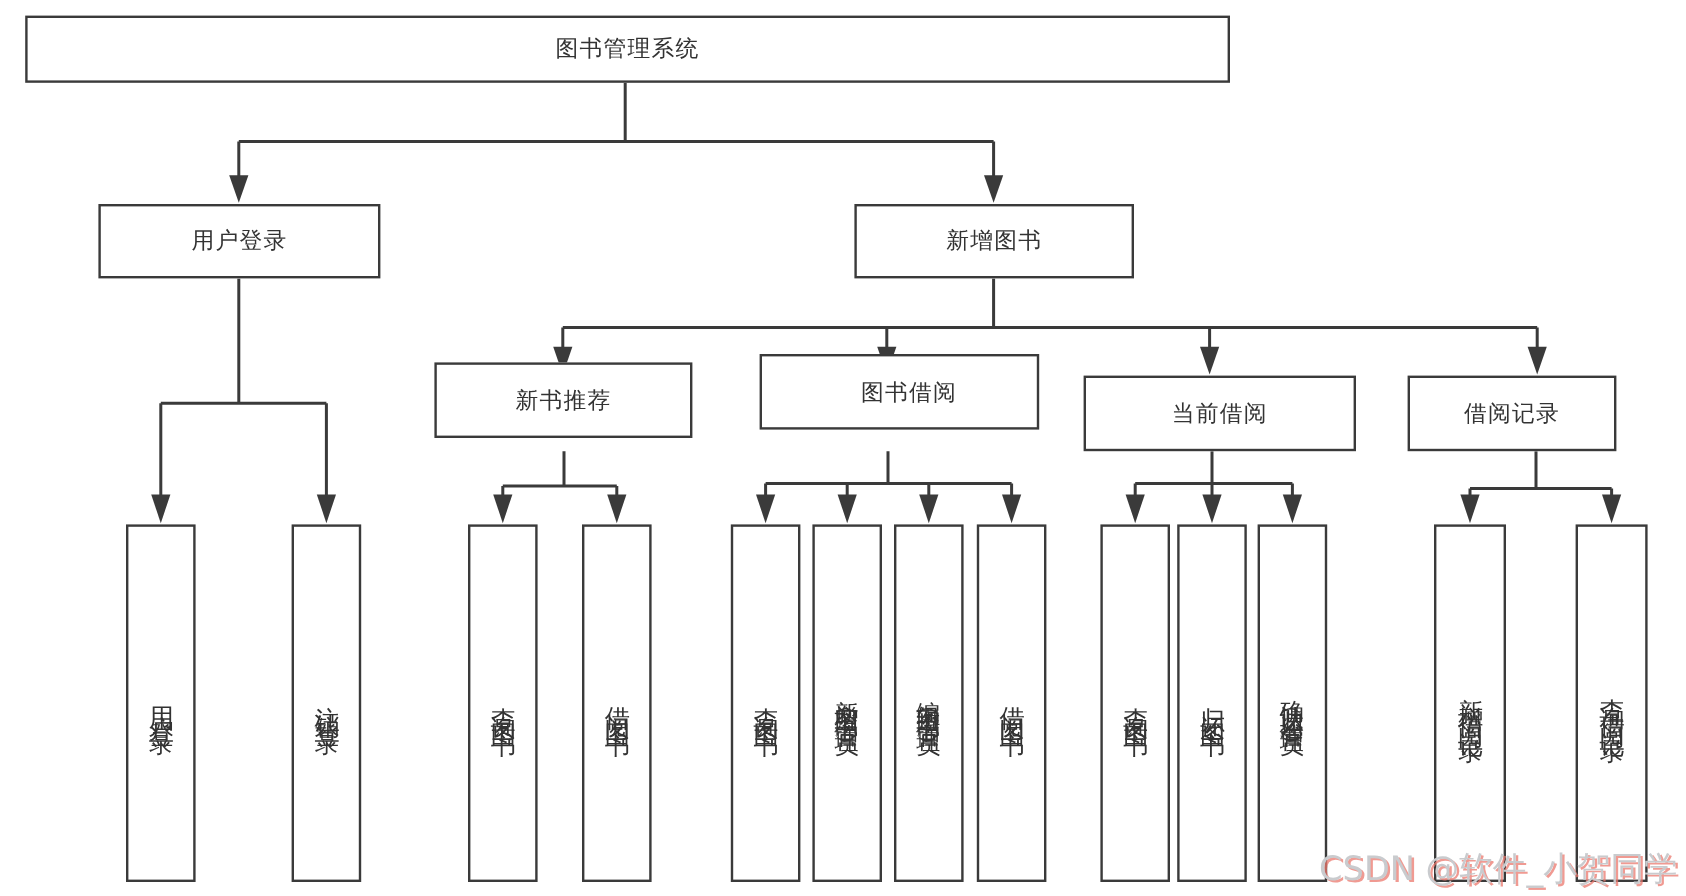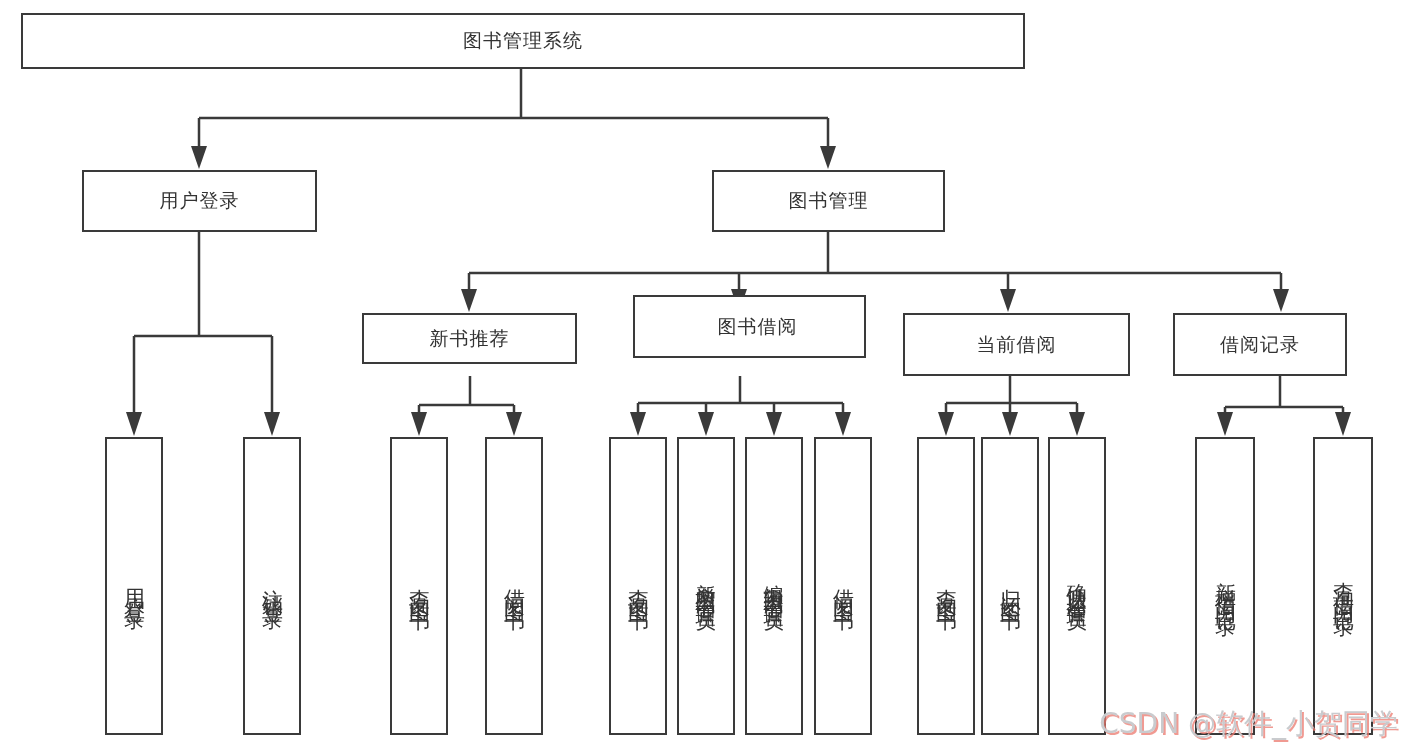--- a/index.html
+++ b/index.html
@@ -115,24 +115,24 @@
   </svg>
 
   <div class="node hnode" style="left:21px; top:13px; width:1004px; height:56px;">
     <span>图书管理系统</span>
   </div>
 
   <div class="node hnode" style="left:82px; top:170px; width:235px; height:62px;">
     <span>用户登录</span>
   </div>
   <div class="node hnode" style="left:712px; top:170px; width:233px; height:62px;">
-    <span>图书管理</span>
+    <span>新增图书</span>
   </div>
 
-  <div class="node hnode" style="left:362px; top:313px; width:215px; height:51px;">
+  <div class="node hnode" style="left:362px; top:302px; width:215px; height:63px;">
     <span>新书推荐</span>
   </div>
   <div class="node hnode" style="left:633px; top:295px; width:233px; height:63px;padding-left:16px;">
     <span>图书借阅</span>
   </div>
   <div class="node hnode" style="left:903px; top:313px; width:227px; height:63px;">
     <span>当前借阅</span>
   </div>
   <div class="node hnode" style="left:1173px; top:313px; width:174px; height:63px;">
     <span>借阅记录</span>

